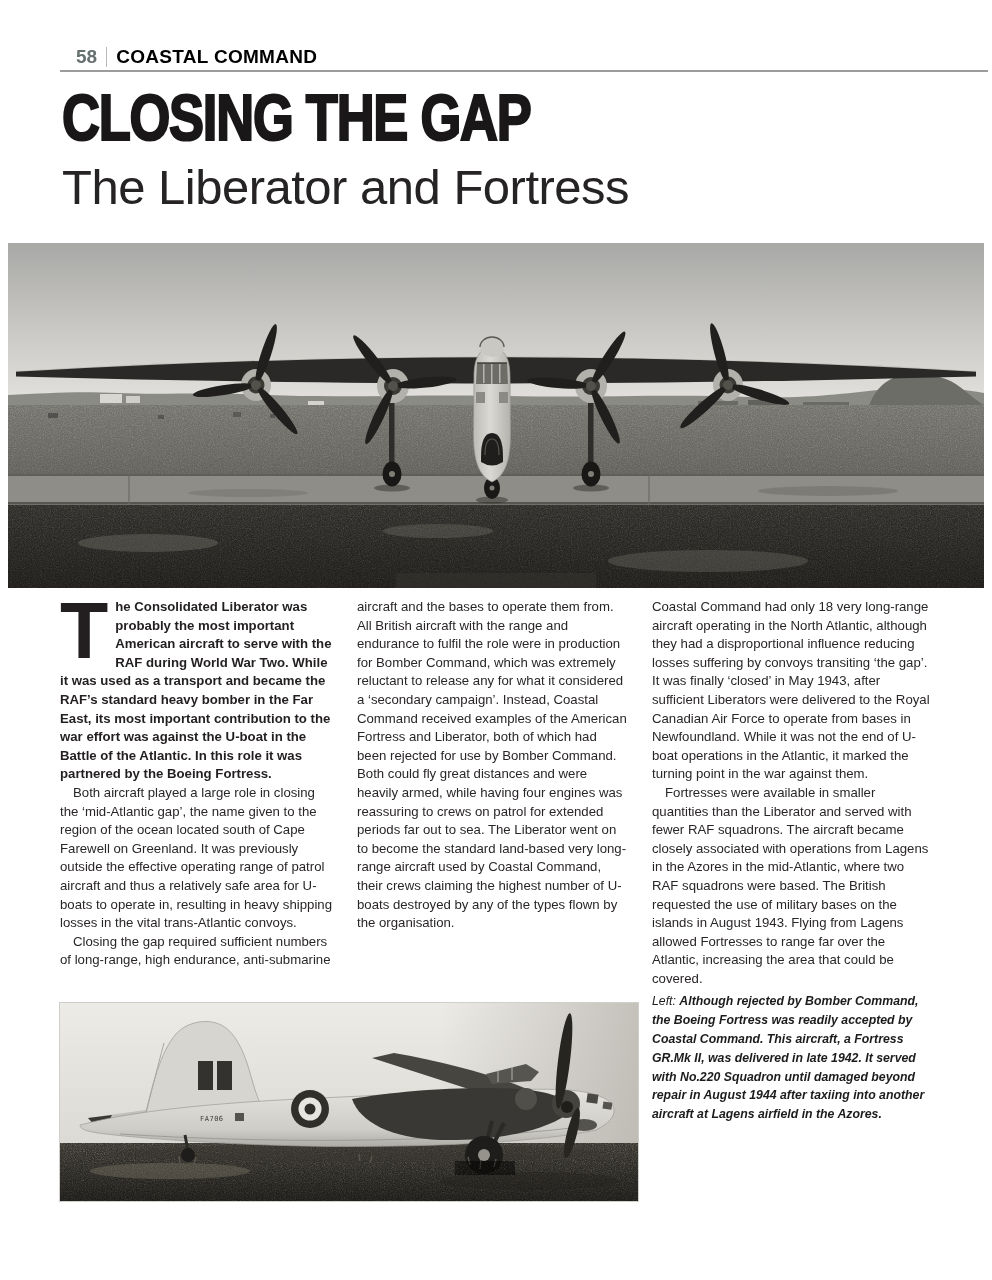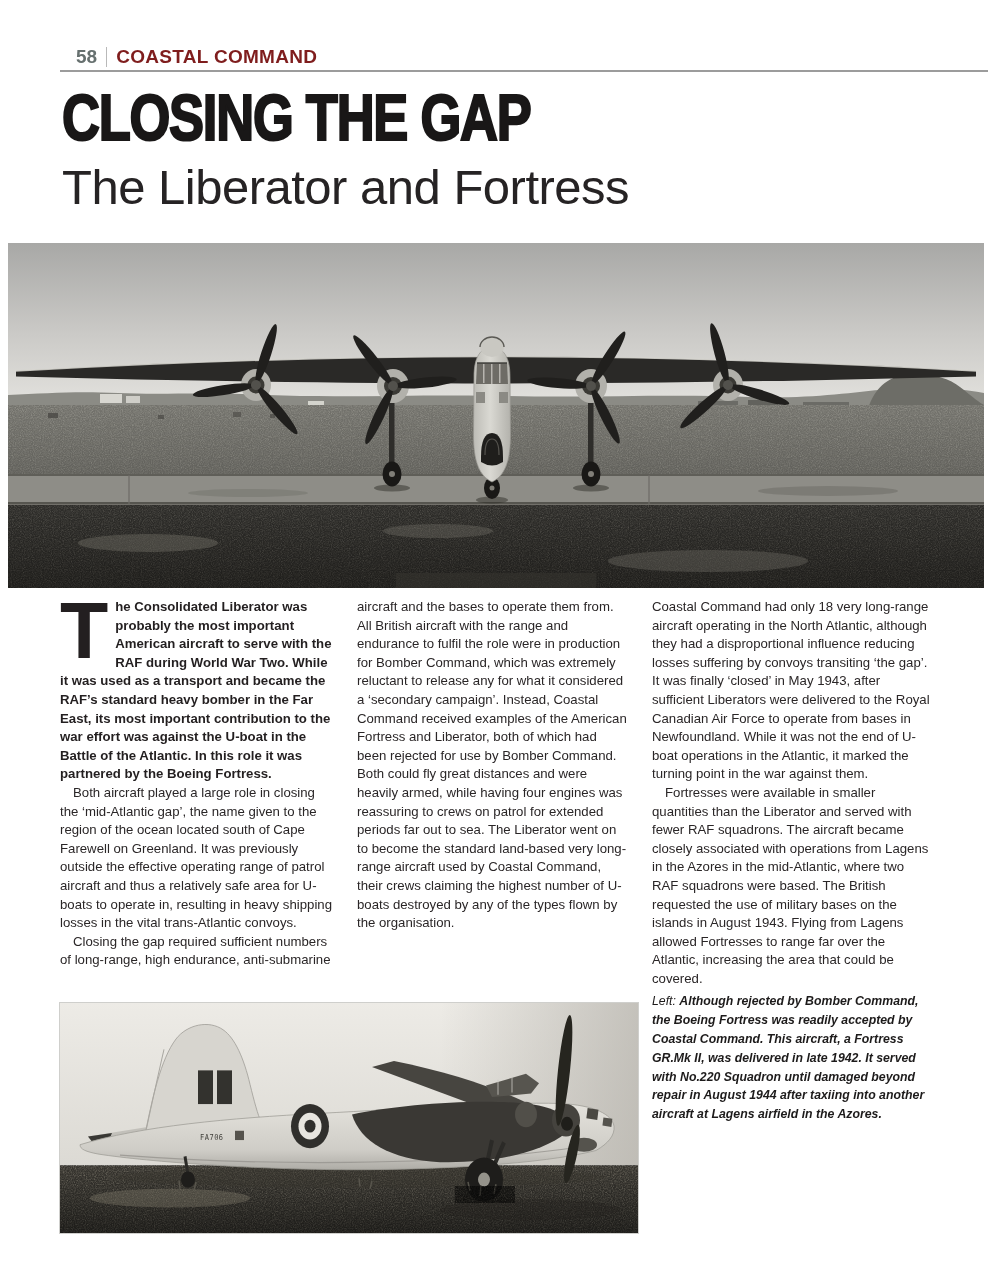--- a/index.html
+++ b/index.html
@@ -16,21 +16,21 @@
   
   .titleblock{position:absolute;left:62px;top:86px;width:900px;}
   .title-main{display:inline-block;font-size:64px;line-height:64px;font-weight:700;
               color:#191717;letter-spacing:-1.5px;-webkit-text-stroke:2.2px #191717;
               transform:scaleX(.82);transform-origin:0 50%;white-space:nowrap;}
   .title-sub{display:block;font-size:49px;line-height:54px;font-weight:400;color:#262324;
              margin-top:10px;letter-spacing:-.5px;}
 
   
   .photo1{position:absolute;left:8px;top:243px;width:976px;height:345px;}
-  .photo2{position:absolute;left:60px;top:1003px;width:578px;height:230px;outline:1px solid #cfcfcc;}
+  .photo2{position:absolute;left:60px;top:1003px;width:578px;height:198px;outline:1px solid #cfcfcc;}
   .photo1 svg,.photo2 svg{display:block;width:100%;height:100%;}
 
   
   .col{position:absolute;top:598px;font-size:13.2px;line-height:18.6px;text-align:left;}
   #col1{left:60px;width:273px;}
   #col2{left:357px;width:272px;}
   #col3{left:652px;width:282px;}
   .col p{margin:0;}
   .indent{text-indent:13px;}
   .intro{font-weight:700;color:#231f20;}
@@ -44,21 +44,21 @@
   .serial-text{font-family:"DejaVu Sans Mono",monospace;font-size:7px;letter-spacing:.5px;fill:#3f3e39;}
 </style>
 </head>
 <body>
 
 <div class="page">
 
   <div class="header">
     <span class="pagenum">58</span>
     <span class="header-div"></span>
-    <span class="section" style="color:#7f1d1d;">COASTAL COMMAND</span>
+    <span class="section" style="color:#000000;">COASTAL COMMAND</span>
   </div>
   <div class="rule"></div>
 
   <div class="titleblock">
     <span class="title-main">CLOSING THE GAP</span>
     <span class="title-sub">The Liberator and Fortress</span>
   </div>
 
   <div class="photo1">
     <svg viewBox="0 0 976 345" preserveAspectRatio="none">

